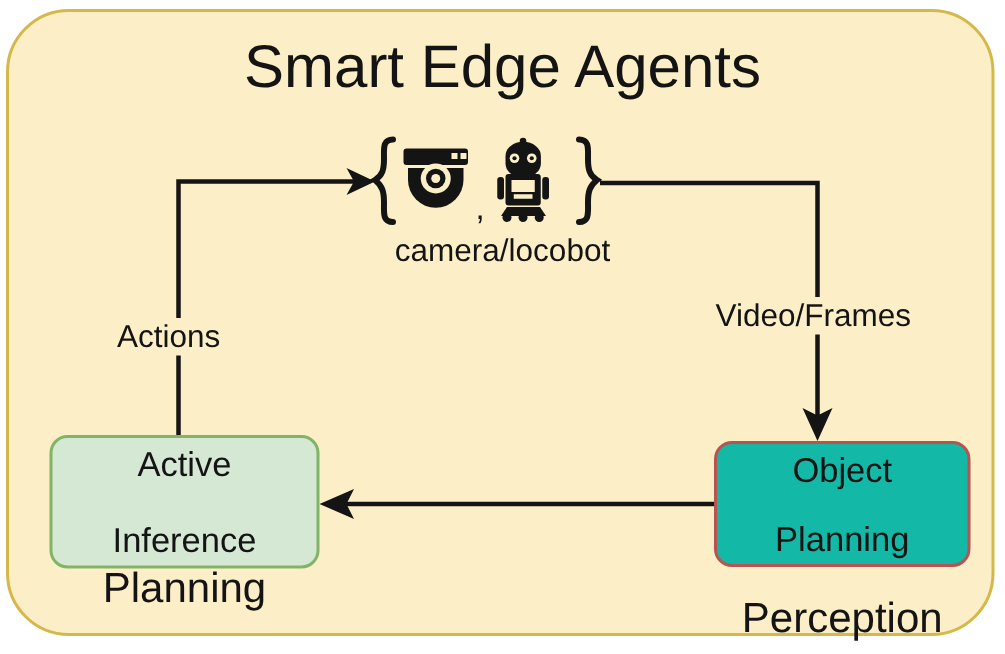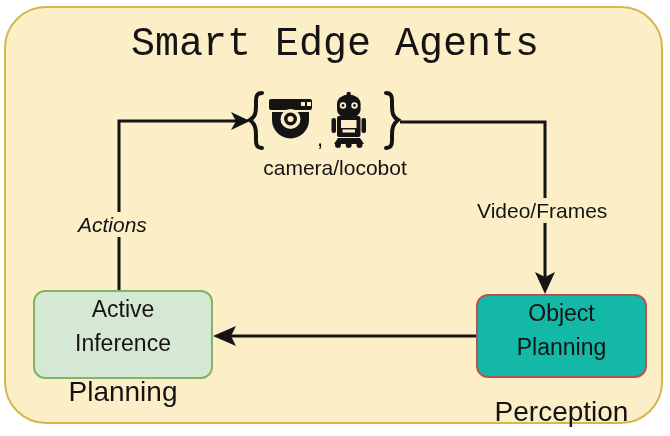--- a/index.html
+++ b/index.html
@@ -32,21 +32,20 @@
     position: absolute;
     left: 0;
     top: 22px;
     width: 670px;
     text-align: center;
     font-size: 40px;
     line-height: 46px;
     color: #141414;
     letter-spacing: 0px;
     white-space: nowrap;
-    font-family: Liberation Mono, monospace;
   }
   
   svg.overlay {
     position: absolute;
     left: 0;
     top: 0;
     width: 670px;
     height: 436px;
     pointer-events: none;
   }
@@ -67,32 +66,32 @@
   
   .edge-label {
     position: absolute;
     font-size: 21px;
     line-height: 25px;
     color: #141414;
     background: #fcefc7;
     padding: 0 4px;
     white-space: nowrap;
   }
-  #label-actions { left: 74px; top: 212px; font-style: italic; }
+  #label-actions { left: 74px; top: 212px; }
   #label-video { left: 461px; top: 198px; margin-left: 12px; }
   #label-observations { left: 256px; top: 323px; }
   
   .proc-box {
     position: absolute;
     box-sizing: border-box;
     border-radius: 12px;
     display: flex;
     flex-direction: column;
     align-items: center;
-    justify-content: flex-start;
+    justify-content: space-between;
     font-size: 23px;
     line-height: 34px;
     color: #141414;
     text-align: center;
   }
   #box-active-inference {
     left: 33px;
     top: 290px;
     width: 180px;
     height: 89px;

